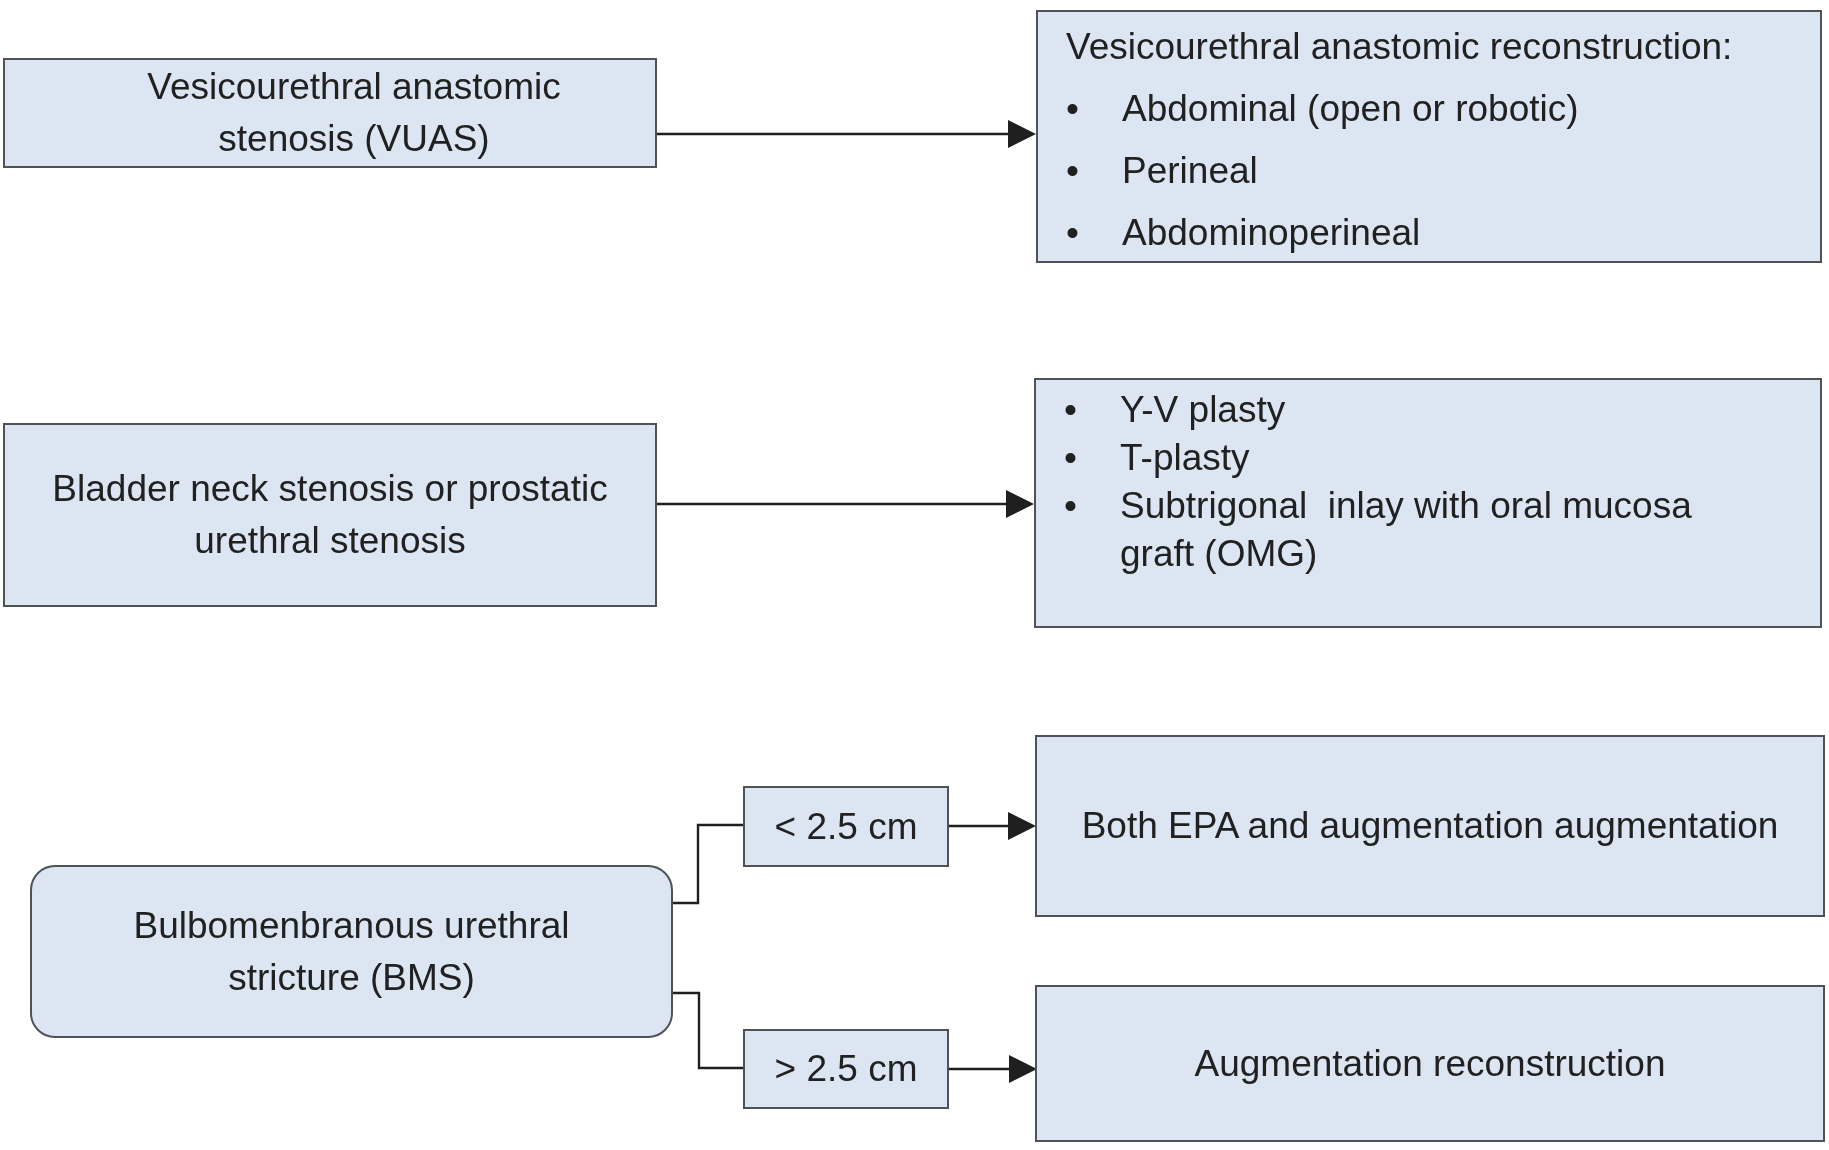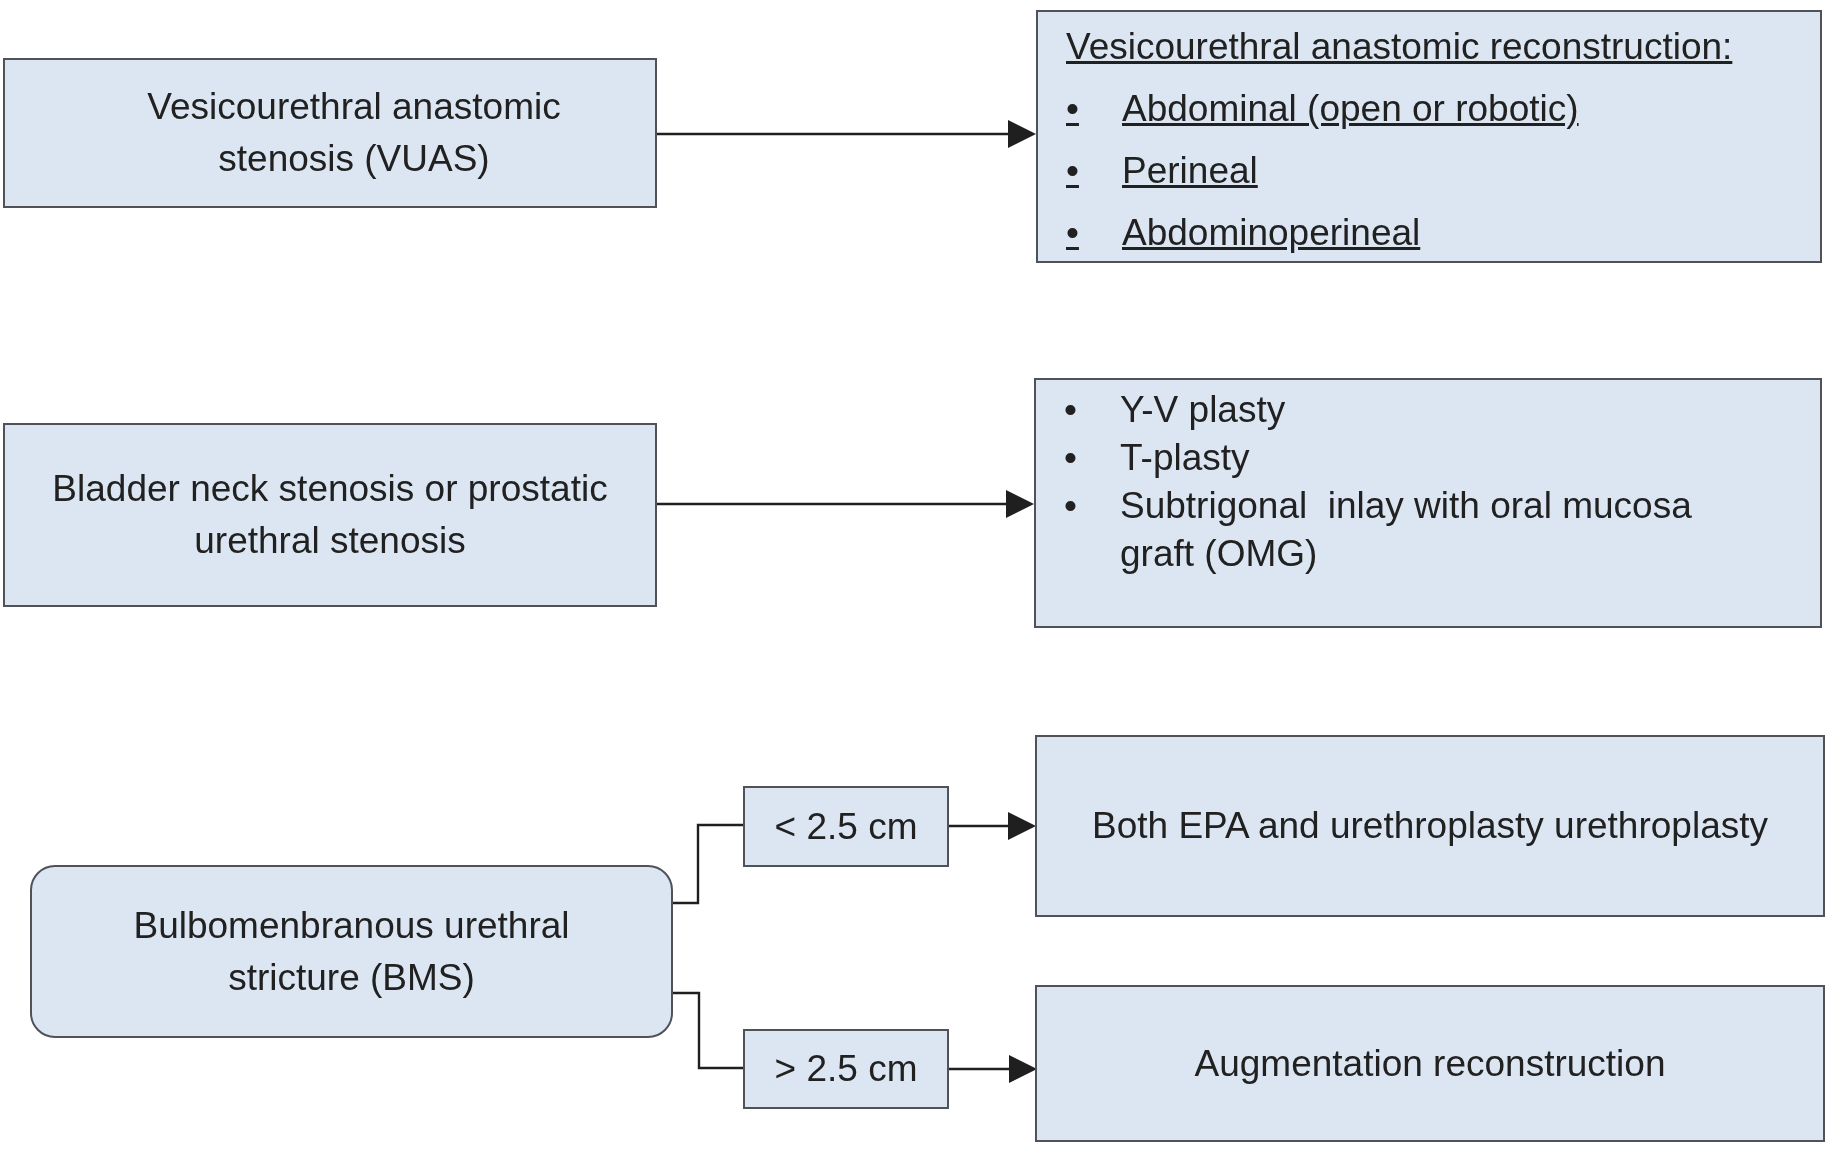--- a/index.html
+++ b/index.html
@@ -65,25 +65,25 @@
 
     <path class="connector-path" d="M657,903 H698 V825 H743"></path>
     <path class="connector-path" d="M949,826 H1008"></path>
     <polygon class="arrowhead" points="1008,812 1008,840 1036,826"></polygon>
 
     <path class="connector-path" d="M657,993 H699 V1068 H743"></path>
     <path class="connector-path" d="M949,1069 H1009"></path>
     <polygon class="arrowhead" points="1009,1055 1009,1083 1037,1069"></polygon>
   </svg>
 
-  <div class="node src" style="left:3px;top:58px;width:654px;height:150px;padding-left:48px;">
+  <div class="node src" style="left:3px;top:58px;width:654px;height:110px;padding-left:48px;">
     <div class="src-text" style="max-width:470px;">Vesicourethral anastomic stenosis (VUAS)</div>
   </div>
 
-  <div class="node tgt lh62" style="left:1036px;top:10px;width:786px;height:253px;text-decoration:underline;">
+  <div class="node tgt lh62" style="left:1036px;top:10px;width:786px;height:253px;">
     <div class="tgt-title">Vesicourethral anastomic reconstruction:</div>
     <div class="bullet-row">
       <span class="bullet-mark">•</span>
       <span class="bullet-text">Abdominal (open or robotic)</span>
     </div>
     <div class="bullet-row">
       <span class="bullet-mark">•</span>
       <span class="bullet-text">Perineal</span>
     </div>
     <div class="bullet-row">
@@ -113,21 +113,21 @@
 
   <div class="node src" style="left:30px;top:865px;width:643px;height:173px;border-radius:25px;">
     <div class="src-text" style="max-width:500px;">Bulbomenbranous urethral stricture (BMS)</div>
   </div>
 
   <div class="node ctr" style="left:743px;top:786px;width:206px;height:81px;">
     <span>&lt; 2.5 cm</span>
   </div>
 
   <div class="node ctr" style="left:1035px;top:735px;width:790px;height:182px;">
-    <span>Both EPA and urethroplasty urethroplasty</span>
+    <span>Both EPA and augmentation augmentation</span>
   </div>
 
   <div class="node ctr" style="left:743px;top:1029px;width:206px;height:80px;">
     <span>&gt; 2.5 cm</span>
   </div>
 
   <div class="node ctr" style="left:1035px;top:985px;width:790px;height:157px;">
     <span>Augmentation reconstruction</span>
   </div>
 

